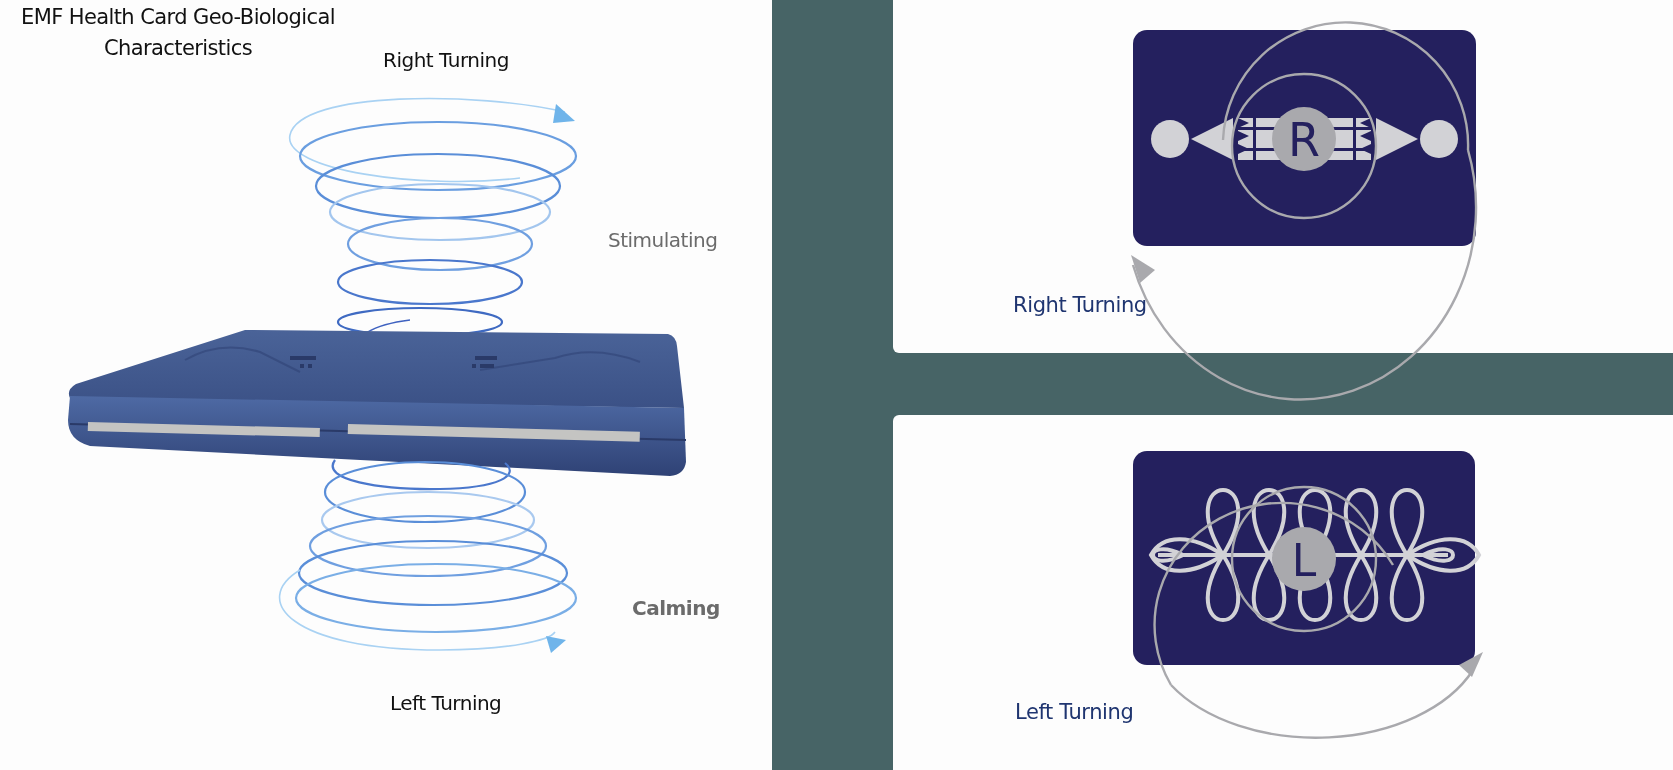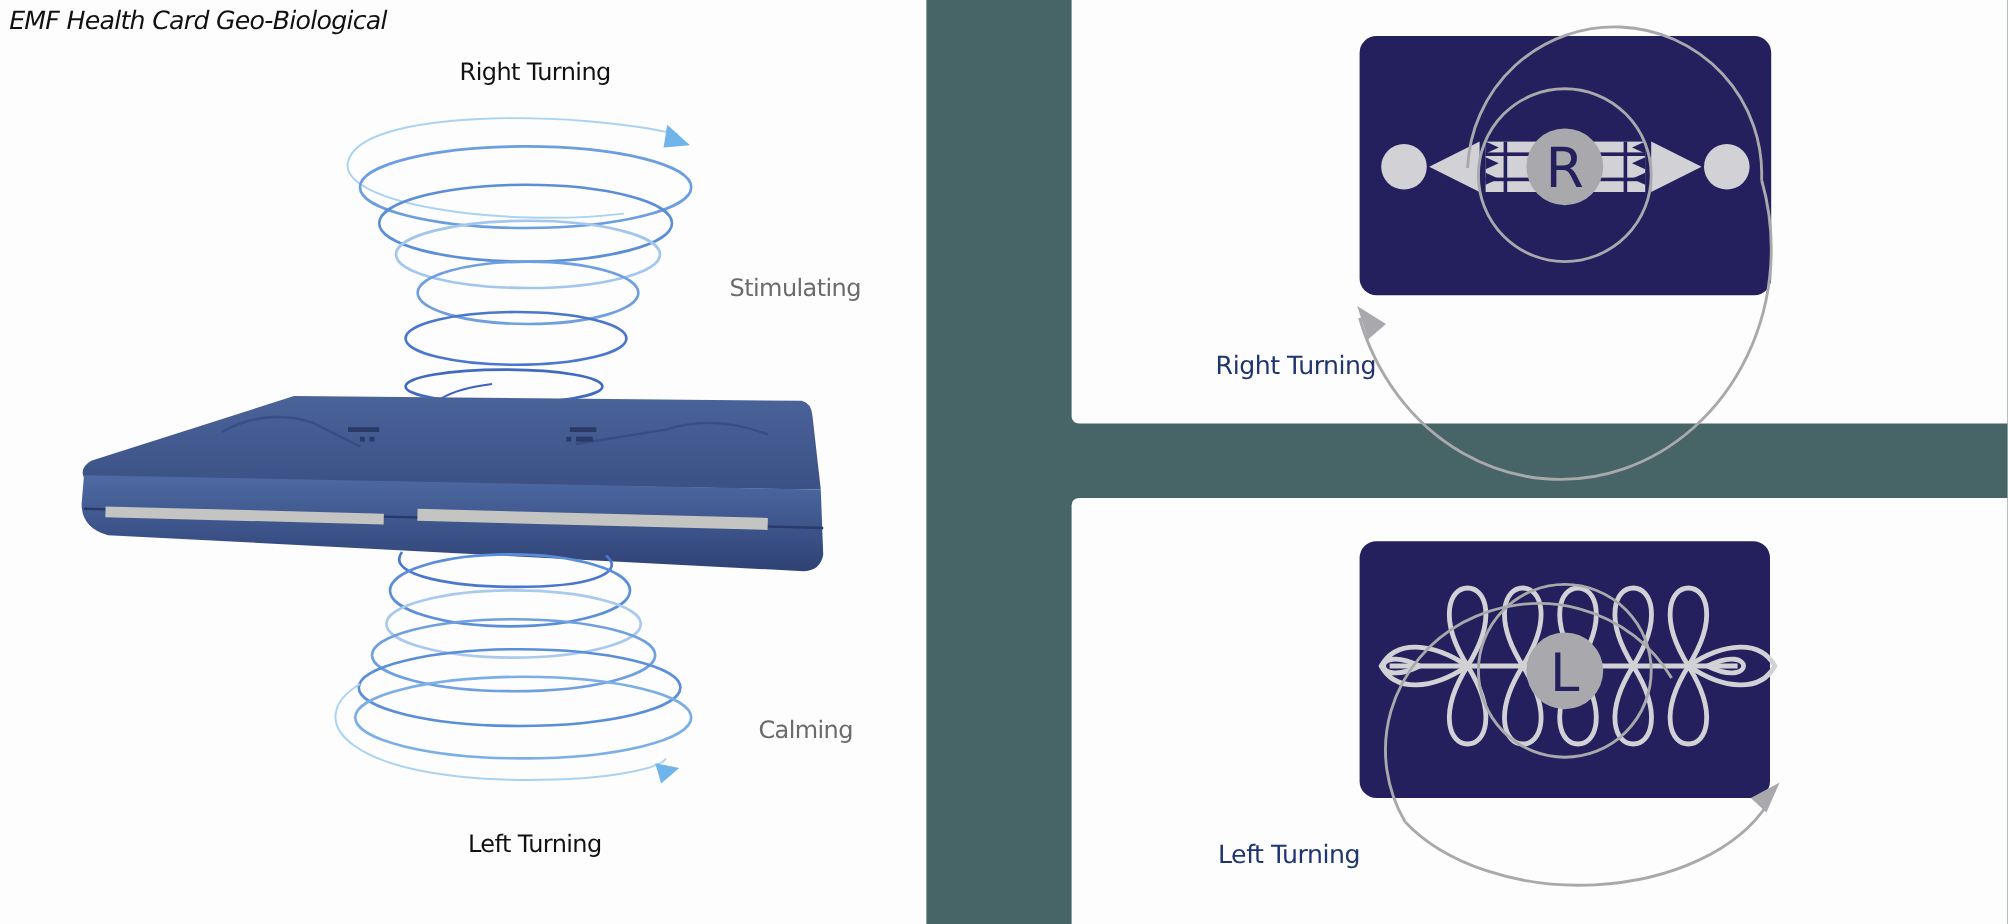--- a/index.html
+++ b/index.html
@@ -1,36 +1,37 @@
 <!DOCTYPE html>
 <html><head>
 <meta charset="utf-8">
 <style>
   html, body { margin:0; padding:0; }
   body { width:1673px; height:770px; position:relative; overflow:hidden; background:#fdfdfd; font-family:"DejaVu Sans", sans-serif; }
   .left-panel { position:absolute; left:0; top:0; width:772px; height:770px; background:#fdfdfd; }
   .teal { position:absolute; left:772px; top:0; width:901px; height:770px; }
   .card-panel { position:absolute; left:893px; width:780px; background:#fdfdfd; border-radius:6px 0 0 6px; }
-  .title { position:absolute; left:0; top:2px; width:330px; text-align:center; font-size:21px; line-height:31px; color:#111; font-family:"DejaVu Sans", sans-serif; letter-spacing:-0.6px;font-style:italic; }
+  .title { position:absolute; left:13px; top:2px; width:330px; text-align:center; font-size:21px; line-height:31px; color:#111; font-family:"DejaVu Sans", sans-serif; letter-spacing:-0.6px; }
   .lbl { position:absolute; font-size:20px; color:#111; letter-spacing:-0.5px; font-family:"DejaVu Sans", sans-serif; }
   .lbl.gray { color:#6b6b6b; }
   .cap { position:absolute; font-size:21px; letter-spacing:-0.4px; font-family:"DejaVu Sans", sans-serif; }
   svg { position:absolute; overflow:visible; }
 </style>
 </head>
 <body>
 
 <div class="left-panel">
   <div class="title">
     <div>EMF Health Card Geo-Biological</div>
+    <div>Characteristics</div>
   </div>
 
   <div class="lbl" style="left:383px; top:48px;">Right Turning</div>
   <div class="lbl gray" style="left:608px; top:188px;margin-top:40px;">Stimulating</div>
-  <div class="lbl gray" style="left:632px; top:596px;">Calming</div>
+  <div class="lbl gray" style="left:632px; top:596px;font-weight:bold;">Calming</div>
   <div class="lbl" style="left:390px; top:691px;">Left Turning</div>
 
   <svg style="left:0;top:0;" width="772" height="770" viewBox="0 0 772 770">
     <g fill="none" stroke-width="2.2">
       <path d="M565 112 C480 92 300 90 290 135 C282 170 420 190 520 178" stroke="#a9d2f3" stroke-width="1.6"></path>
       <polygon points="556,104 575,121 553,123" fill="#6fb4ea"></polygon>
       <ellipse cx="438" cy="156" rx="138" ry="34" stroke="#6a9ee0"></ellipse>
       <ellipse cx="438" cy="186" rx="122" ry="32" stroke="#5a8ed8"></ellipse>
       <ellipse cx="440" cy="212" rx="110" ry="28" stroke="#a3c6ee"></ellipse>
       <ellipse cx="440" cy="244" rx="92" ry="26" stroke="#6f9fe0"></ellipse>

